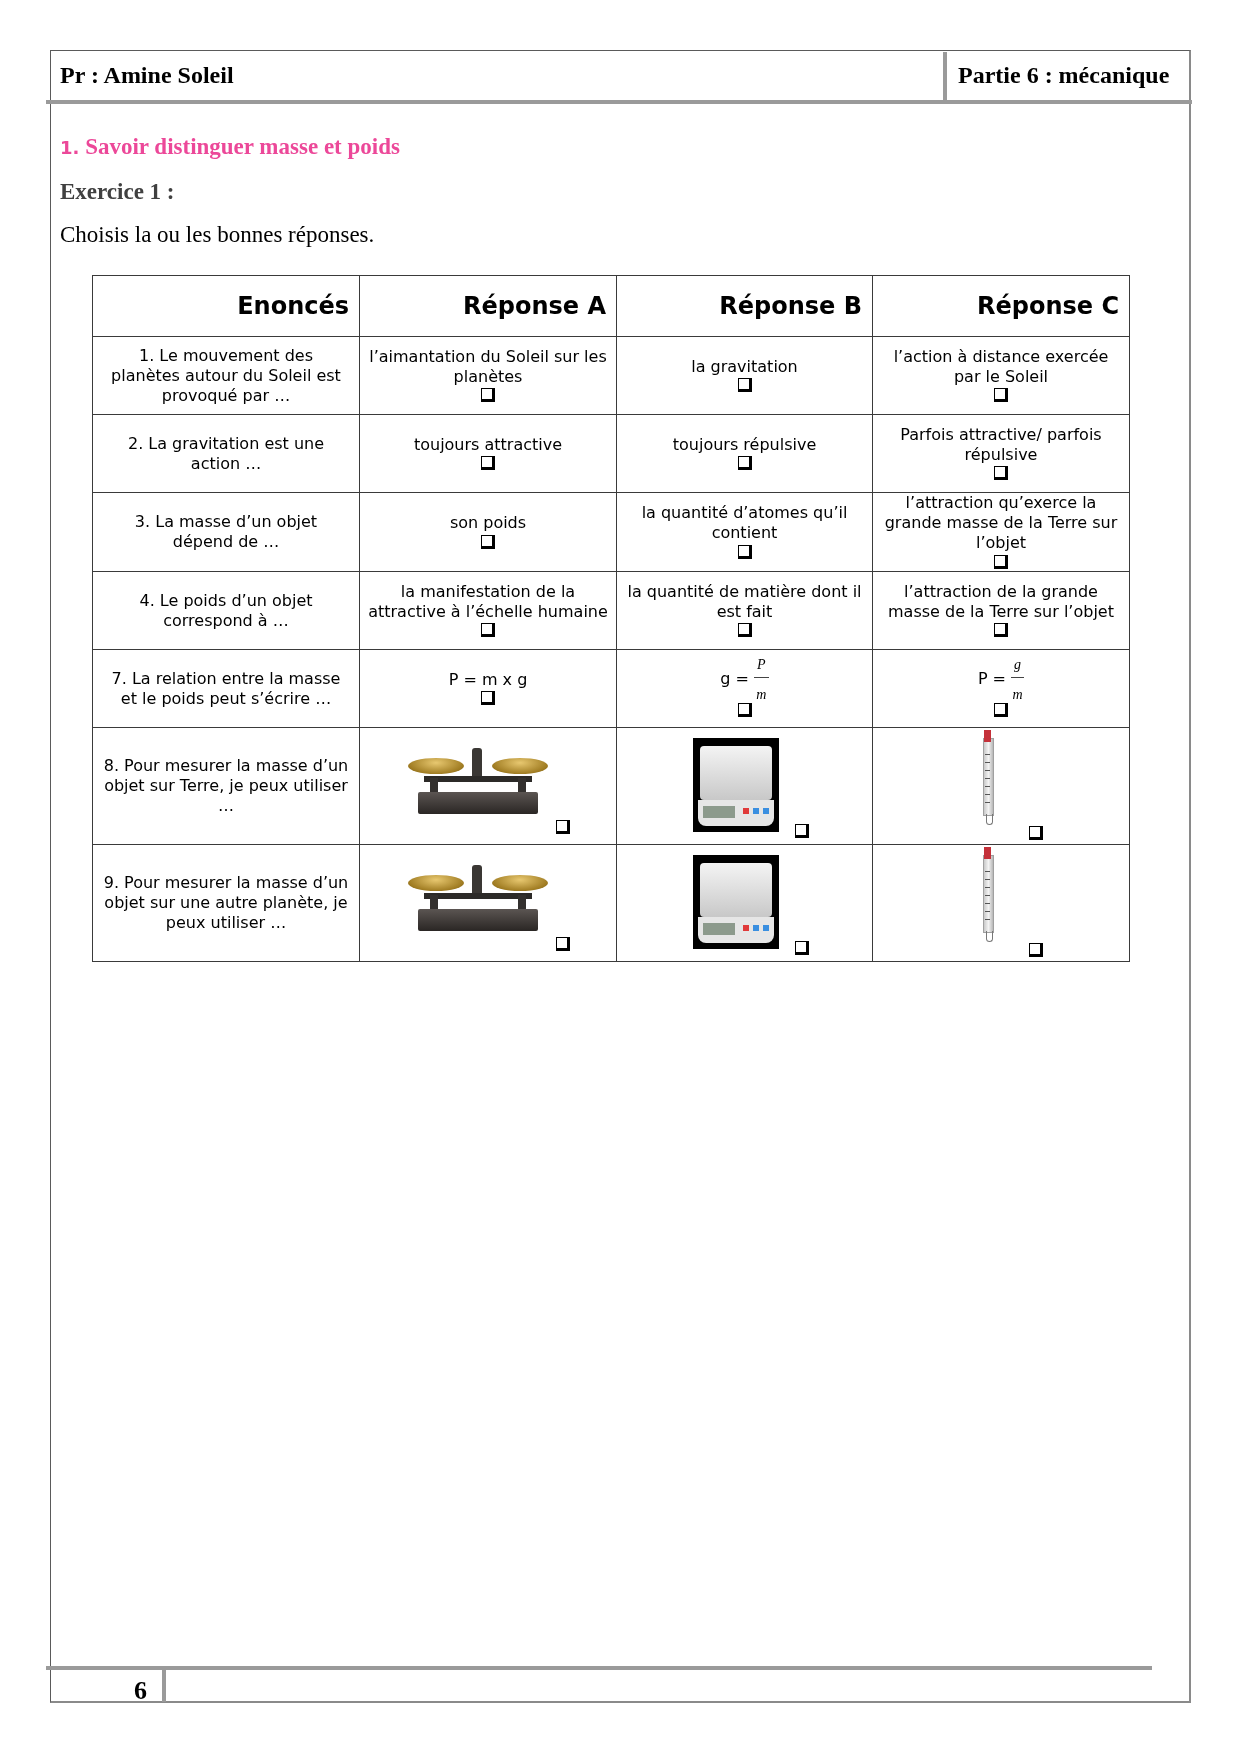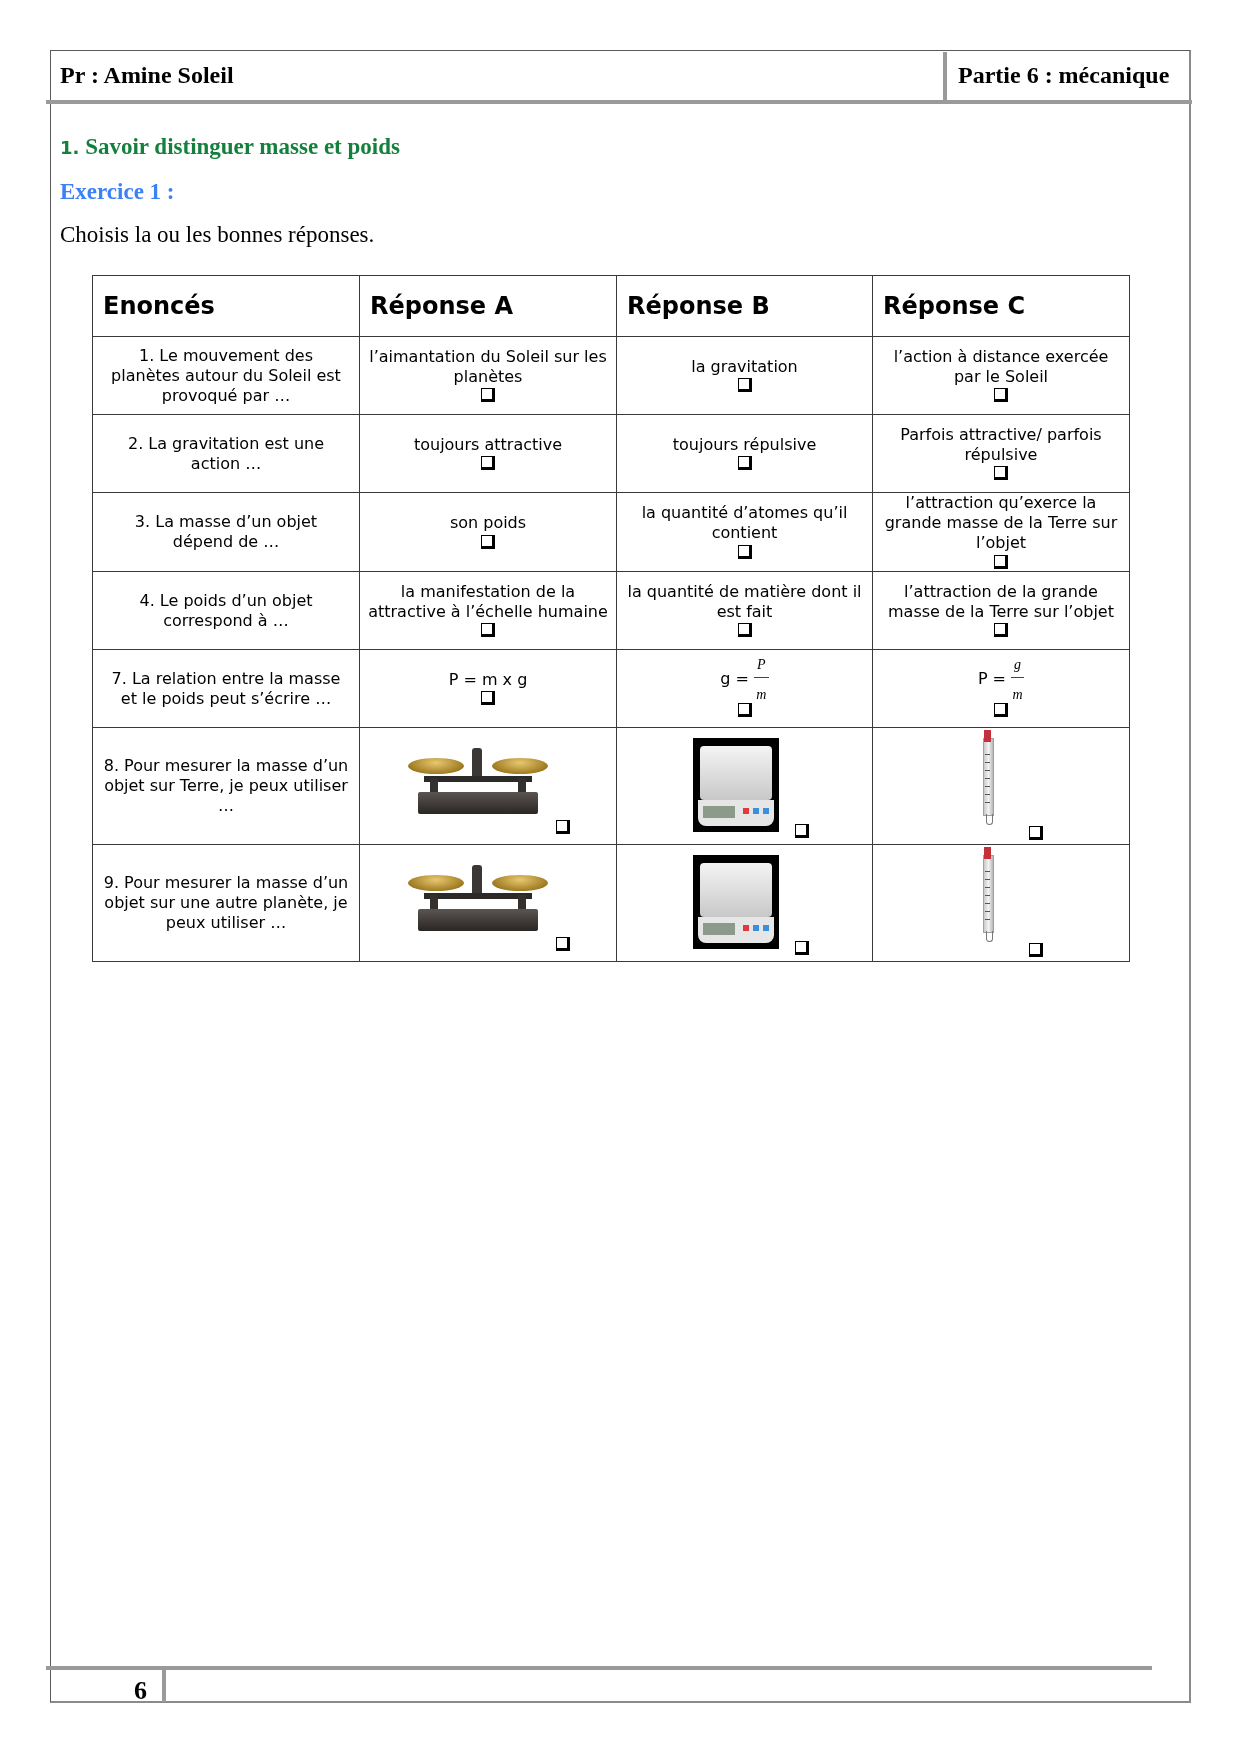--- a/index.html
+++ b/index.html
@@ -16,42 +16,42 @@
   }
   .hdr-divider { position: absolute; left: 943px; top: 52px; width: 4px; height: 50px; background: #9a9a9a; }
   .hdr-right {
     position: absolute; left: 958px; top: 62px;
     font-family: "Liberation Serif", serif; font-weight: bold; font-size: 24px; color: #000;
   }
   .hdr-bar { position: absolute; left: 46px; top: 100px; width: 1146px; height: 4px; background: #9a9a9a; }
 
   .section-title {
     position: absolute; left: 60px; top: 134px;
-    font-family: "Liberation Serif", serif; font-weight: bold; font-size: 23px; color: #15803d;
+    font-family: "Liberation Serif", serif; font-weight: bold; font-size: 23px; color: #ec4899;
   }
   .section-title .num { font-family: "DejaVu Sans", sans-serif; font-size: 18px; }
   .exercise-title {
     position: absolute; left: 60px; top: 179px;
-    font-family: "Liberation Serif", serif; font-weight: bold; font-size: 23px; color: #3b82f6;
+    font-family: "Liberation Serif", serif; font-weight: bold; font-size: 23px; color: #404040;
   }
   .instruction {
     position: absolute; left: 60px; top: 222px;
     font-family: "Liberation Serif", serif; font-size: 23px; color: #000;
   }
 
   table.qcm {
     position: absolute; left: 92px; top: 275px; width: 1037px;
     border-collapse: collapse; table-layout: fixed;
     font-family: "DejaVu Sans", sans-serif; font-size: 16px; color: #000;
   }
   table.qcm td, table.qcm th {
     border: 1.5px solid #3a3a3a; padding: 0 10px; vertical-align: middle;
     line-height: 20px;
   }
-  table.qcm th { height: 60px; font-size: 24px; font-weight: bold; text-align: left; }
+  table.qcm th { height: 60px; font-size: 24px; font-weight: bold; text-align: right; }
   table.qcm td.q { text-align: center; }
   table.qcm td.a { text-align: center; padding: 0 6px; }
   table.qcm tr.txt td { height: 77px; }
   table.qcm tr.img td { height: 116px; margin-top: 41px; }
 
   .cb {
     display: inline-block; width: 10px; height: 10px; border: 1.5px solid #000;
     border-right-width: 3px; border-bottom-width: 3px; box-sizing: content-box;
     vertical-align: middle; background: #fff; cursor: pointer;
   }

